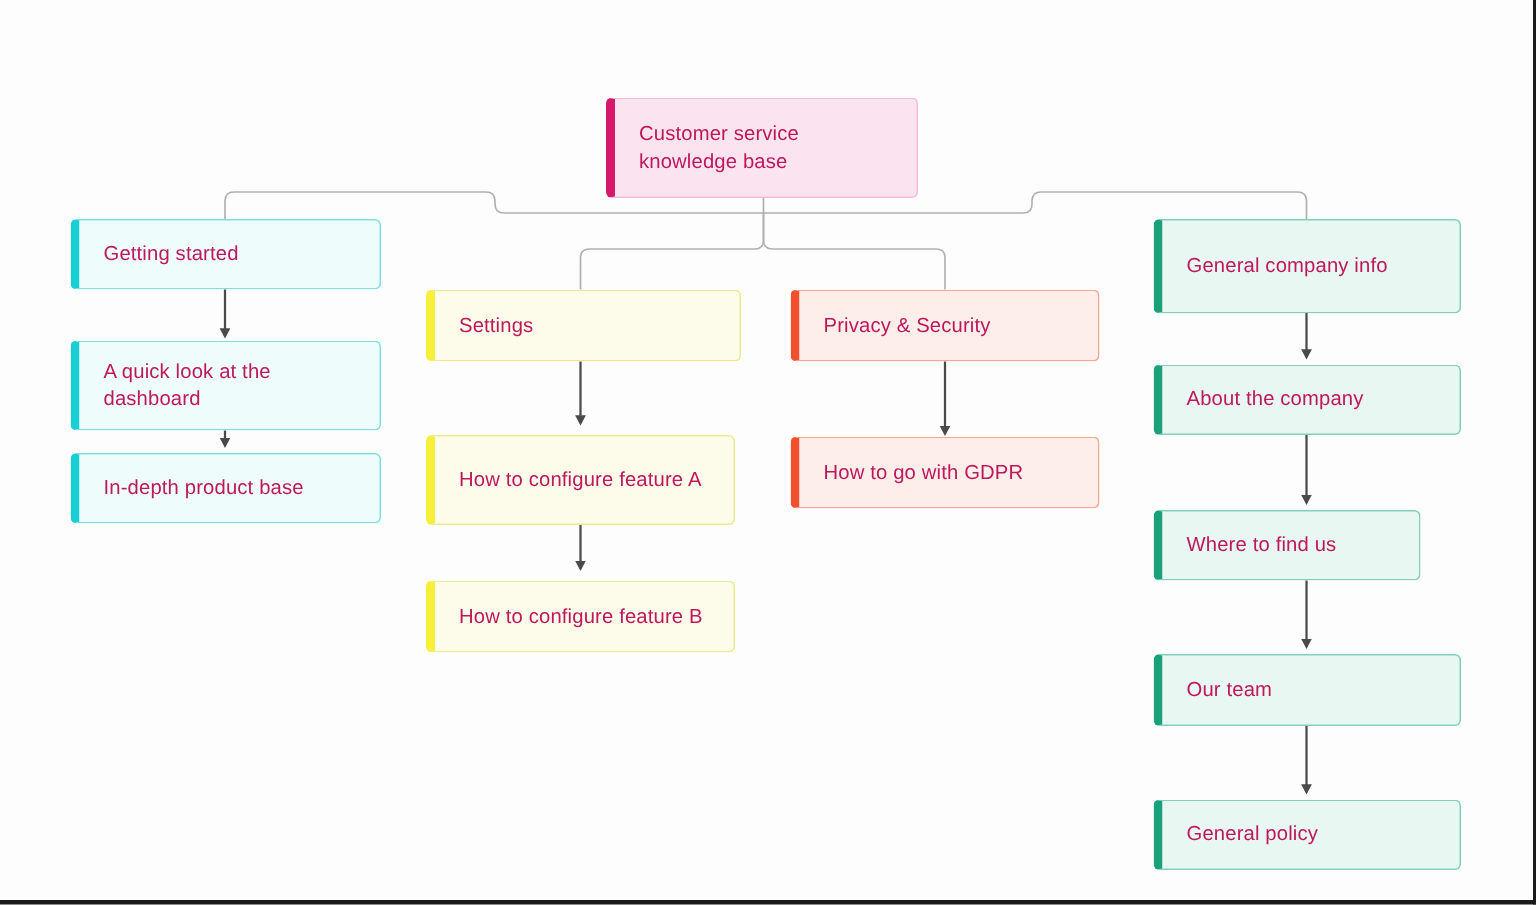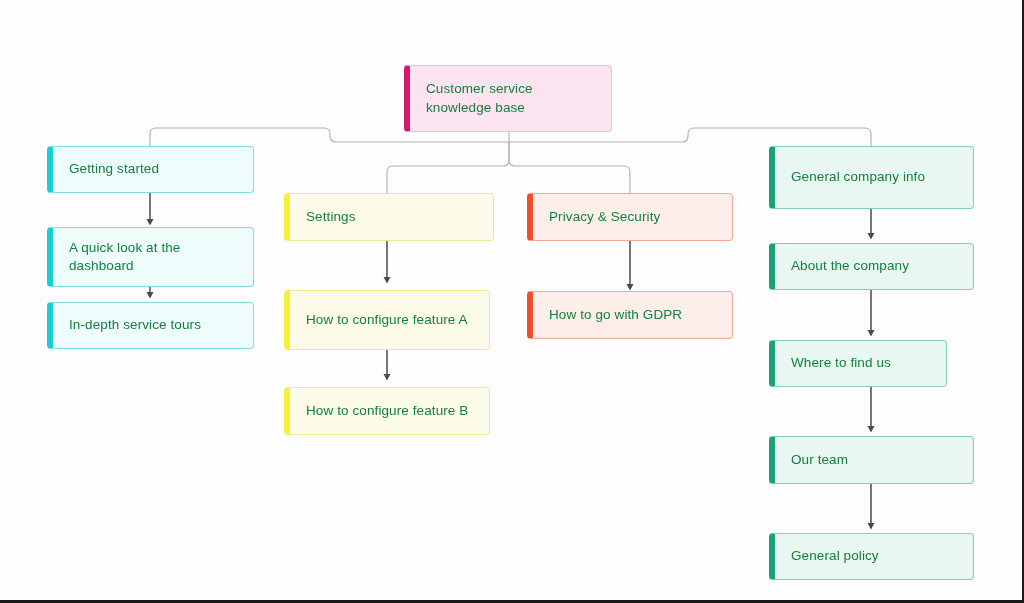--- a/index.html
+++ b/index.html
@@ -34,21 +34,21 @@
   .node {
     position: absolute;
     box-sizing: border-box;
     border-radius: 4px;
     display: flex;
     align-items: center;
     padding-left: 16px;
     padding-right: 12px;
     font-size: 13.5px;
     line-height: 1.35;
-    color: #15803d;
+    color: #be185d;
     letter-spacing: 0.1px;
   }
   .node .label {
     display: block;
   }
   
   .n-root {
     background: #fbe4ef;
     border: 1px solid #f3bcd6;
     border-left: 6px solid #d6186c;
@@ -125,21 +125,21 @@
 
   <div class="node n-cyan" style="left:47px; top:146px; width:207px; height:47px;">
     <span class="label">Getting started</span>
   </div>
 
   <div class="node n-cyan" style="left:47px; top:227px; width:207px; height:60px;">
     <span class="label">A quick look at the dashboard</span>
   </div>
 
   <div class="node n-cyan" style="left:47px; top:302px; width:207px; height:47px;">
-    <span class="label">In-depth service tours</span>
+    <span class="label">In-depth product base</span>
   </div>
 
   <div class="node n-yellow" style="left:284px; top:193px; width:210px; height:48px;">
     <span class="label">Settings</span>
   </div>
 
   <div class="node n-yellow" style="left:284px; top:290px; width:206px; height:60px;">
     <span class="label">How to configure feature A</span>
   </div>
 

